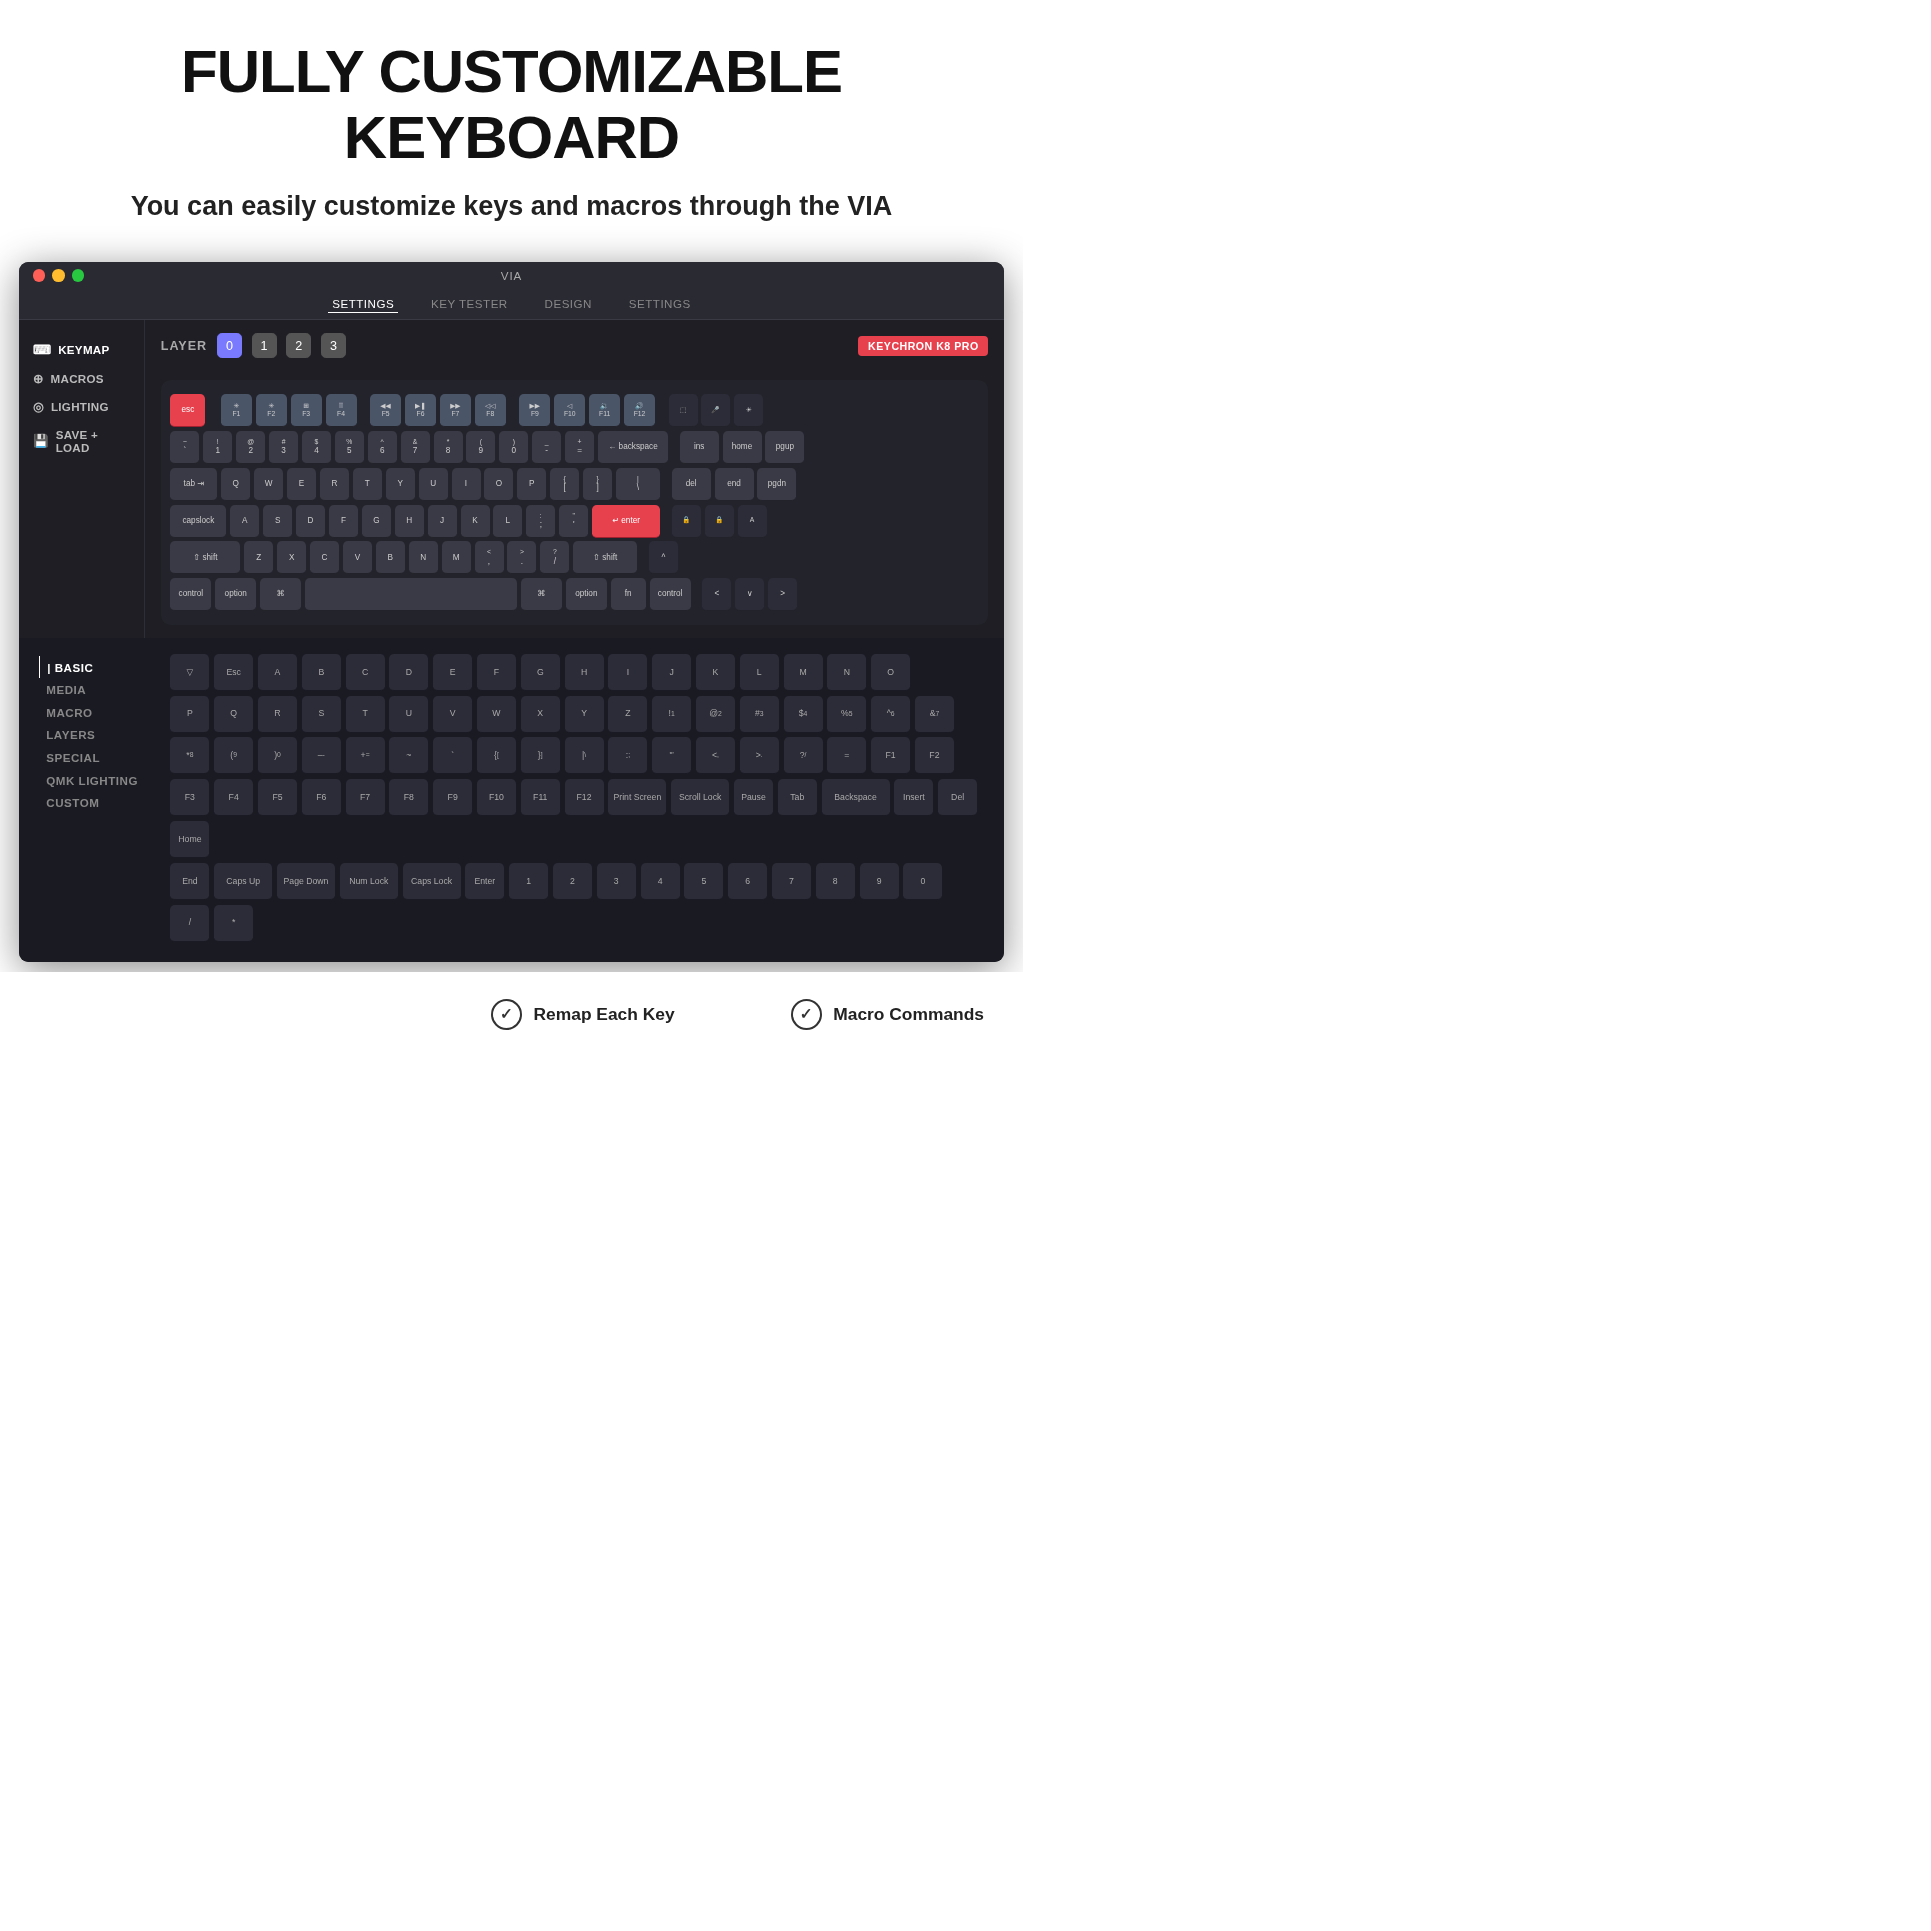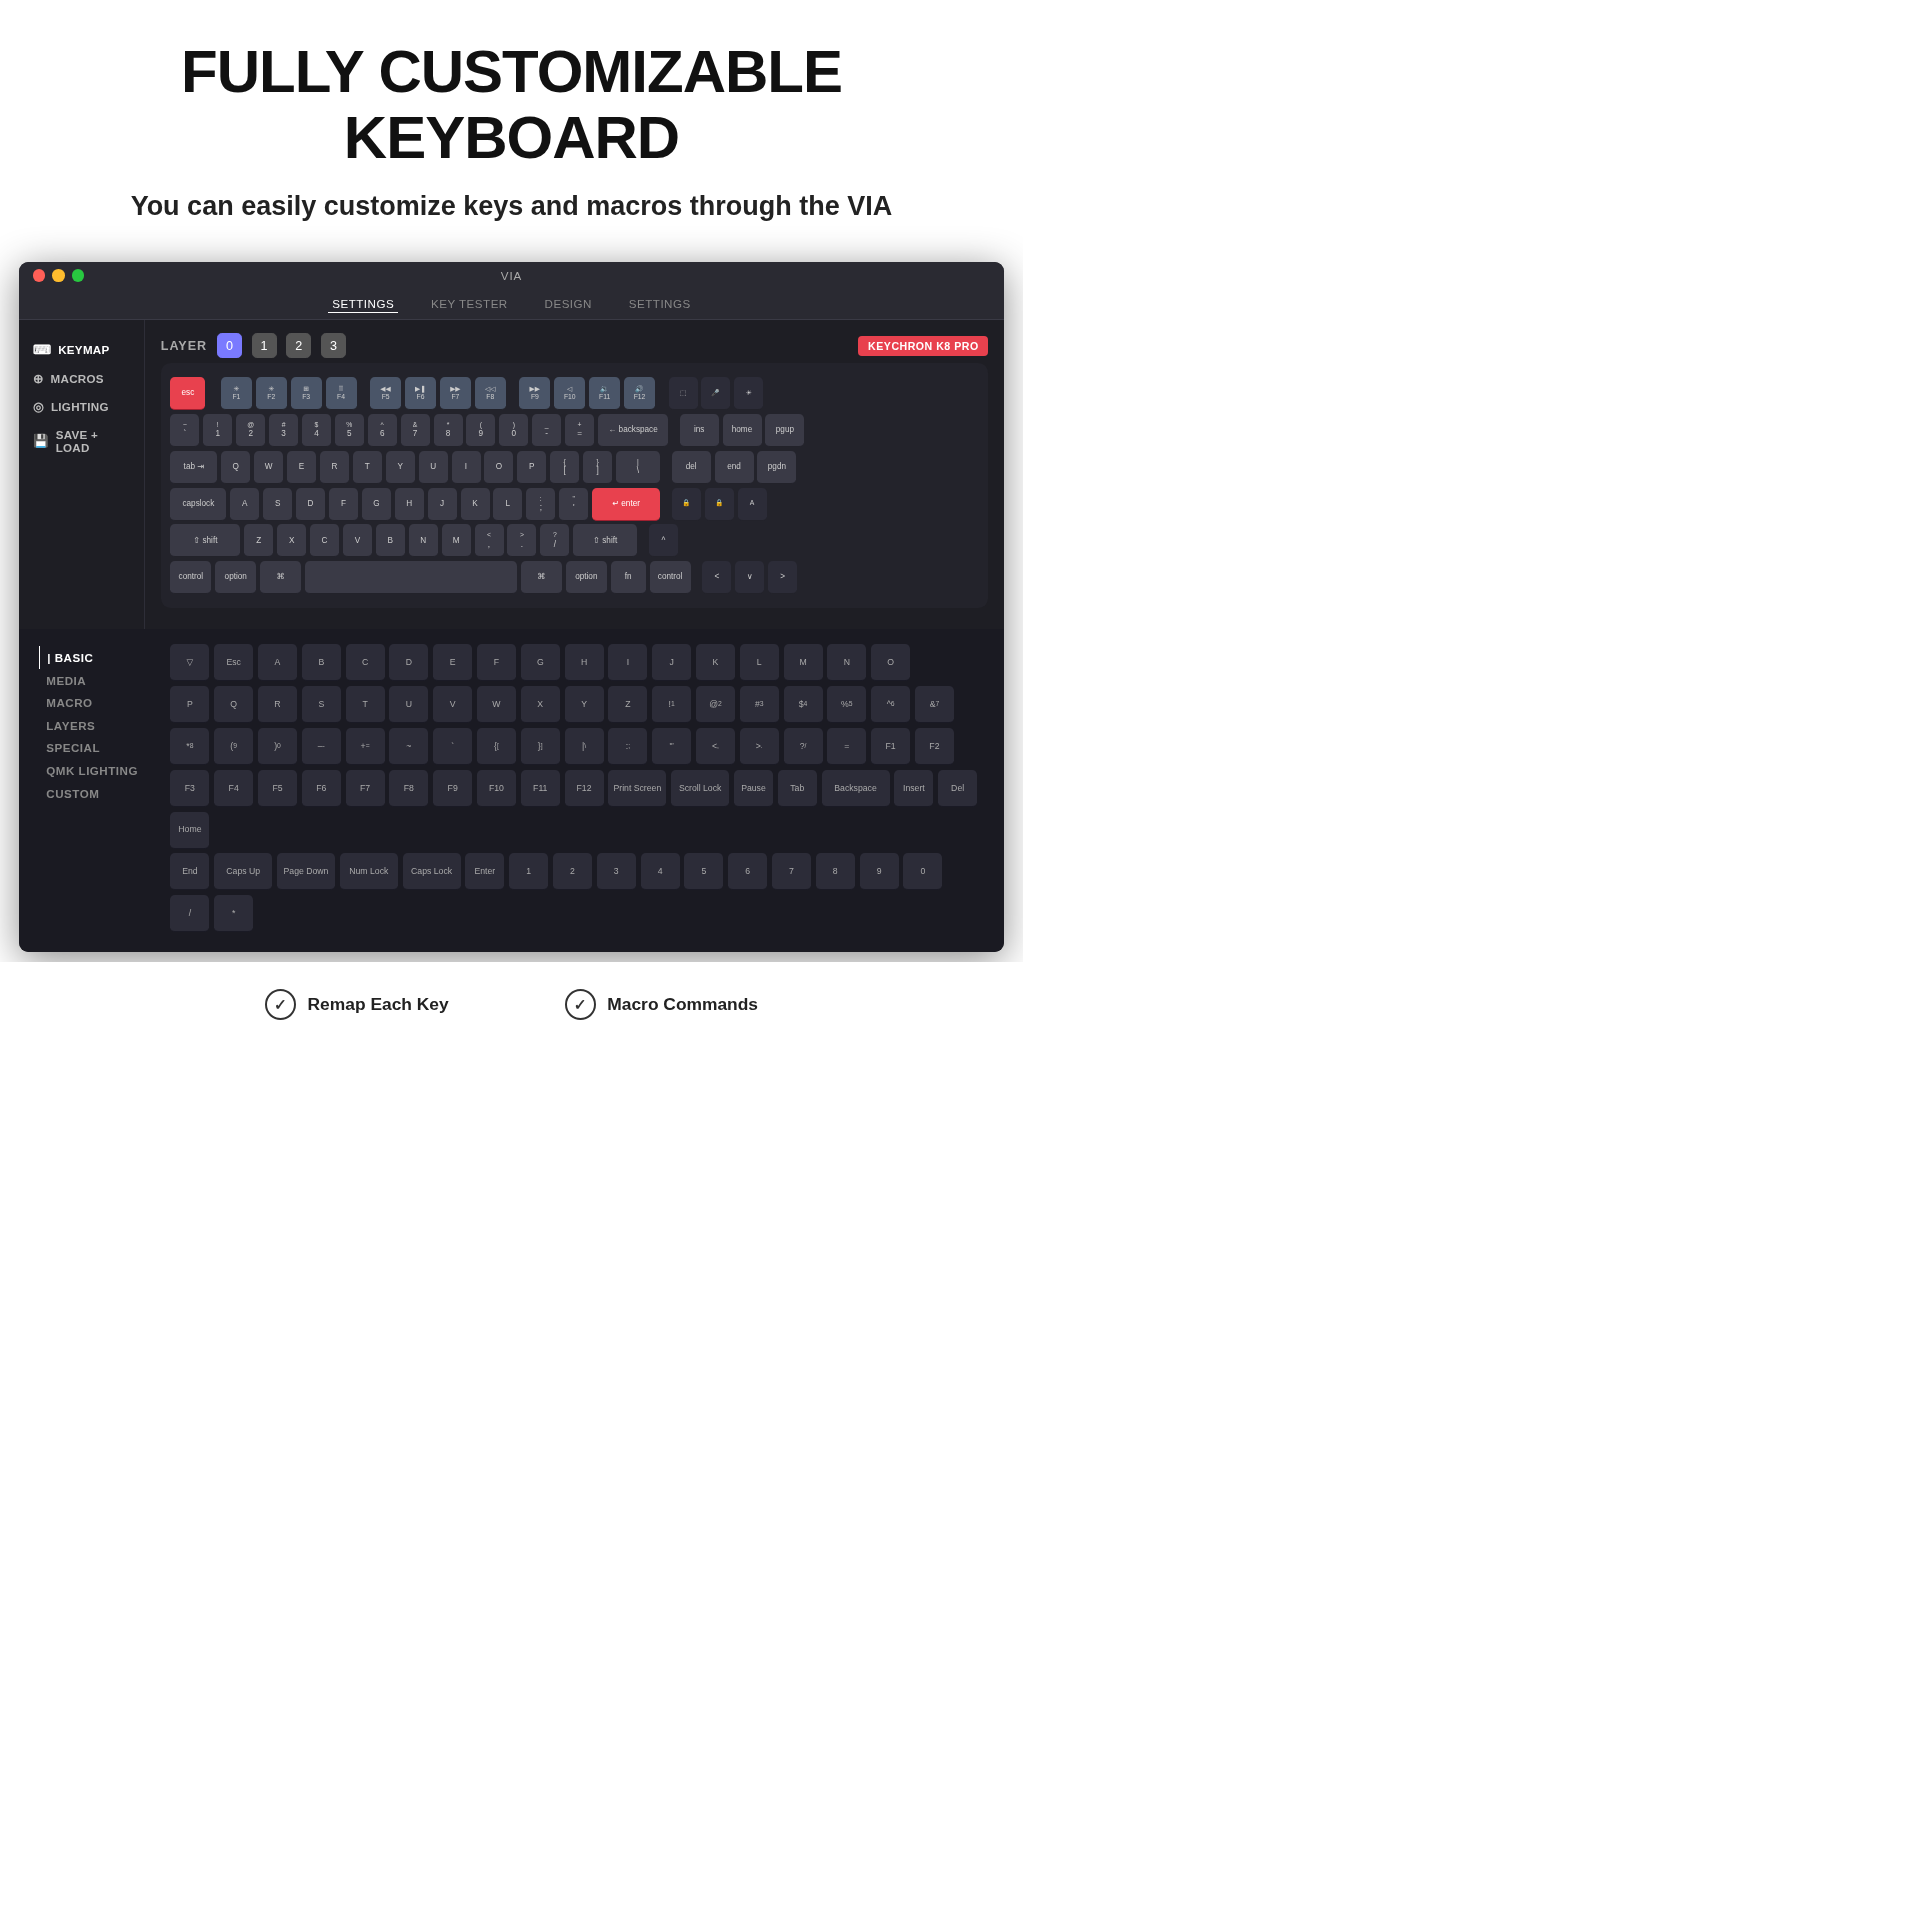--- a/index.html
+++ b/index.html
@@ -114,21 +114,21 @@
     
     .via-main {
       flex: 1;
       padding: 13.5px 15.4px;
       background: #1e1e24;
     }
     .layer-row {
       display: flex;
       align-items: center;
       gap: 9.7px;
-      margin-bottom: 5px;
+      margin-bottom: 22px;
     }
     .layer-label {
       color: #aaa;
       font-size: 12.6px;
       letter-spacing: 1px;
       font-weight: 600;
     }
     .layer-btn {
       width: 25px;
       height: 25px;
@@ -259,21 +259,21 @@
       cursor: pointer;
       border-bottom: 1.9px solid #1a1a25;
       line-height: 1.2;
     }
     .grid-key.wide { min-width: 58px; }
     .grid-key.wider { min-width: 68px; }
 
     
     .footer {
       display: flex;
-      justify-content: center;
+      justify-content: flex-end;
       gap: 116px;
       padding: 27px 39px 19.3px;
       background: #fff;
     }
     .footer-item {
       display: flex;
       align-items: center;
       gap: 11.6px;
       font-size: 17.4px;
       font-weight: 600;

